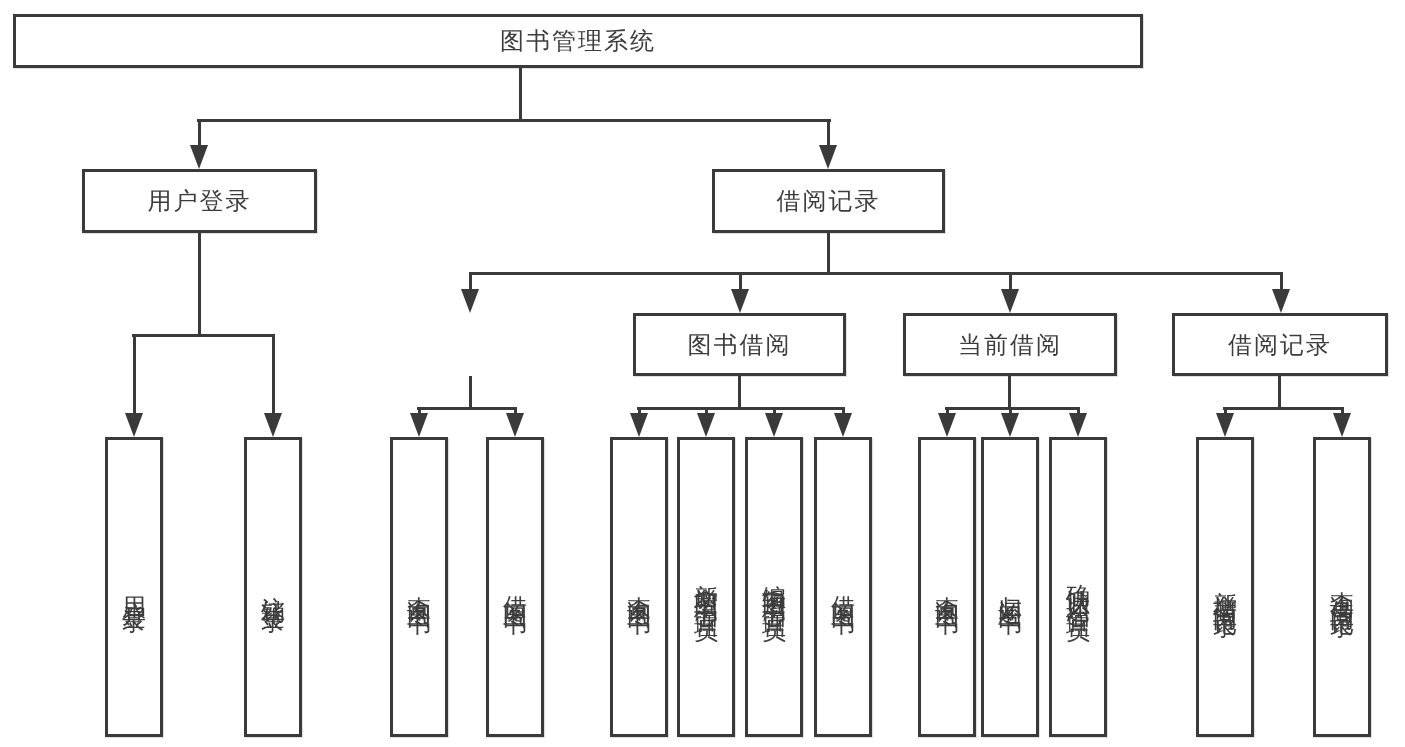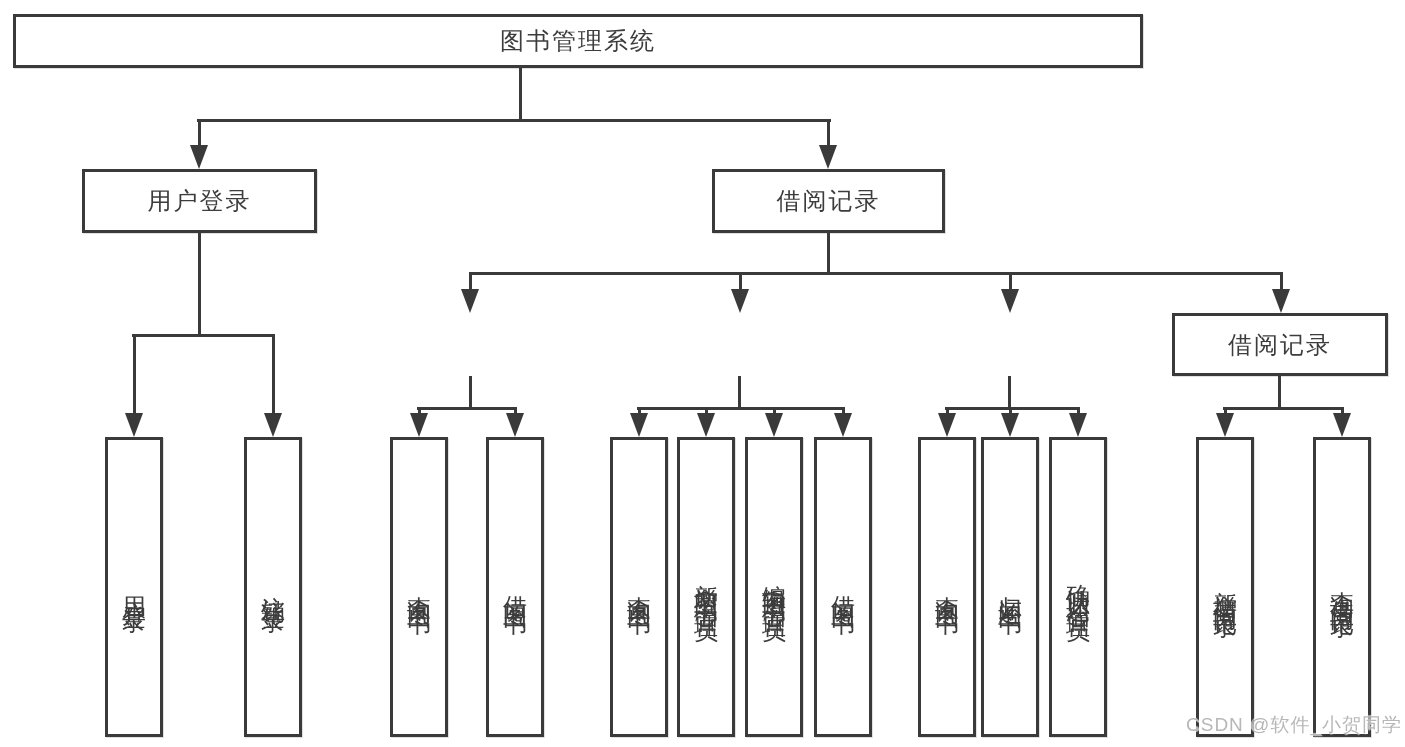--- a/index.html
+++ b/index.html
@@ -88,20 +88,22 @@
   <div class="hline" style="left:469px; top:272px; width:814px; height:3px;"></div>
   <div class="vline" style="left:469px; top:272px; width:3px; height:19px;"></div>
   <div class="arrow-head" style="left:461px; top:289px;"></div>
   <div class="vline" style="left:739px; top:272px; width:3px; height:19px;"></div>
   <div class="arrow-head" style="left:731px; top:289px;"></div>
   <div class="vline" style="left:1009px; top:272px; width:3px; height:19px;"></div>
   <div class="arrow-head" style="left:1001px; top:289px;"></div>
   <div class="vline" style="left:1280px; top:272px; width:3px; height:19px;"></div>
   <div class="arrow-head" style="left:1272px; top:289px;"></div>
 
+  <div class="box" style="left:633px; top:313px; width:213px; height:63px;">图书借阅</div>
+  <div class="box" style="left:903px; top:313px; width:214px; height:63px;">当前借阅</div>
   <div class="box" style="left:1172px; top:313px; width:216px; height:63px;font-family:Liberation Mono, monospace;">借阅记录</div>
 
   <div class="vline" style="left:469px; top:376px; width:3px; height:33px;"></div>
   <div class="hline" style="left:417px; top:407px; width:100px; height:3px;"></div>
   <div class="vline" style="left:418px; top:407px; width:3px; height:8px;"></div>
   <div class="arrow-head" style="left:410px; top:413px;"></div>
   <div class="vline" style="left:514px; top:407px; width:3px; height:8px;"></div>
   <div class="arrow-head" style="left:506px; top:413px;"></div>
 
   <div class="vline" style="left:738px; top:376px; width:3px; height:33px;"></div>
@@ -142,15 +144,14 @@
   <div class="box vertical" style="left:745px; top:437px; width:58px; height:300px;">编辑图书（管理员）</div>
   <div class="box vertical" style="left:814px; top:437px; width:58px; height:300px;">借阅图书</div>
 
   <div class="box vertical" style="left:918px; top:437px; width:58px; height:300px;">查询图书</div>
   <div class="box vertical" style="left:981px; top:437px; width:58px; height:300px;">归还图书</div>
   <div class="box vertical" style="left:1049px; top:437px; width:58px; height:300px;">确认归还（管理员）</div>
 
   <div class="box vertical" style="left:1196px; top:437px; width:58px; height:300px;">新增借阅记录</div>
   <div class="box vertical" style="left:1313px; top:437px; width:58px; height:300px;">查询借阅记录</div>
 
-  <div class="watermark">CSDN @软件_小贺同学</div>
 
 </div>
 
 </body></html>

